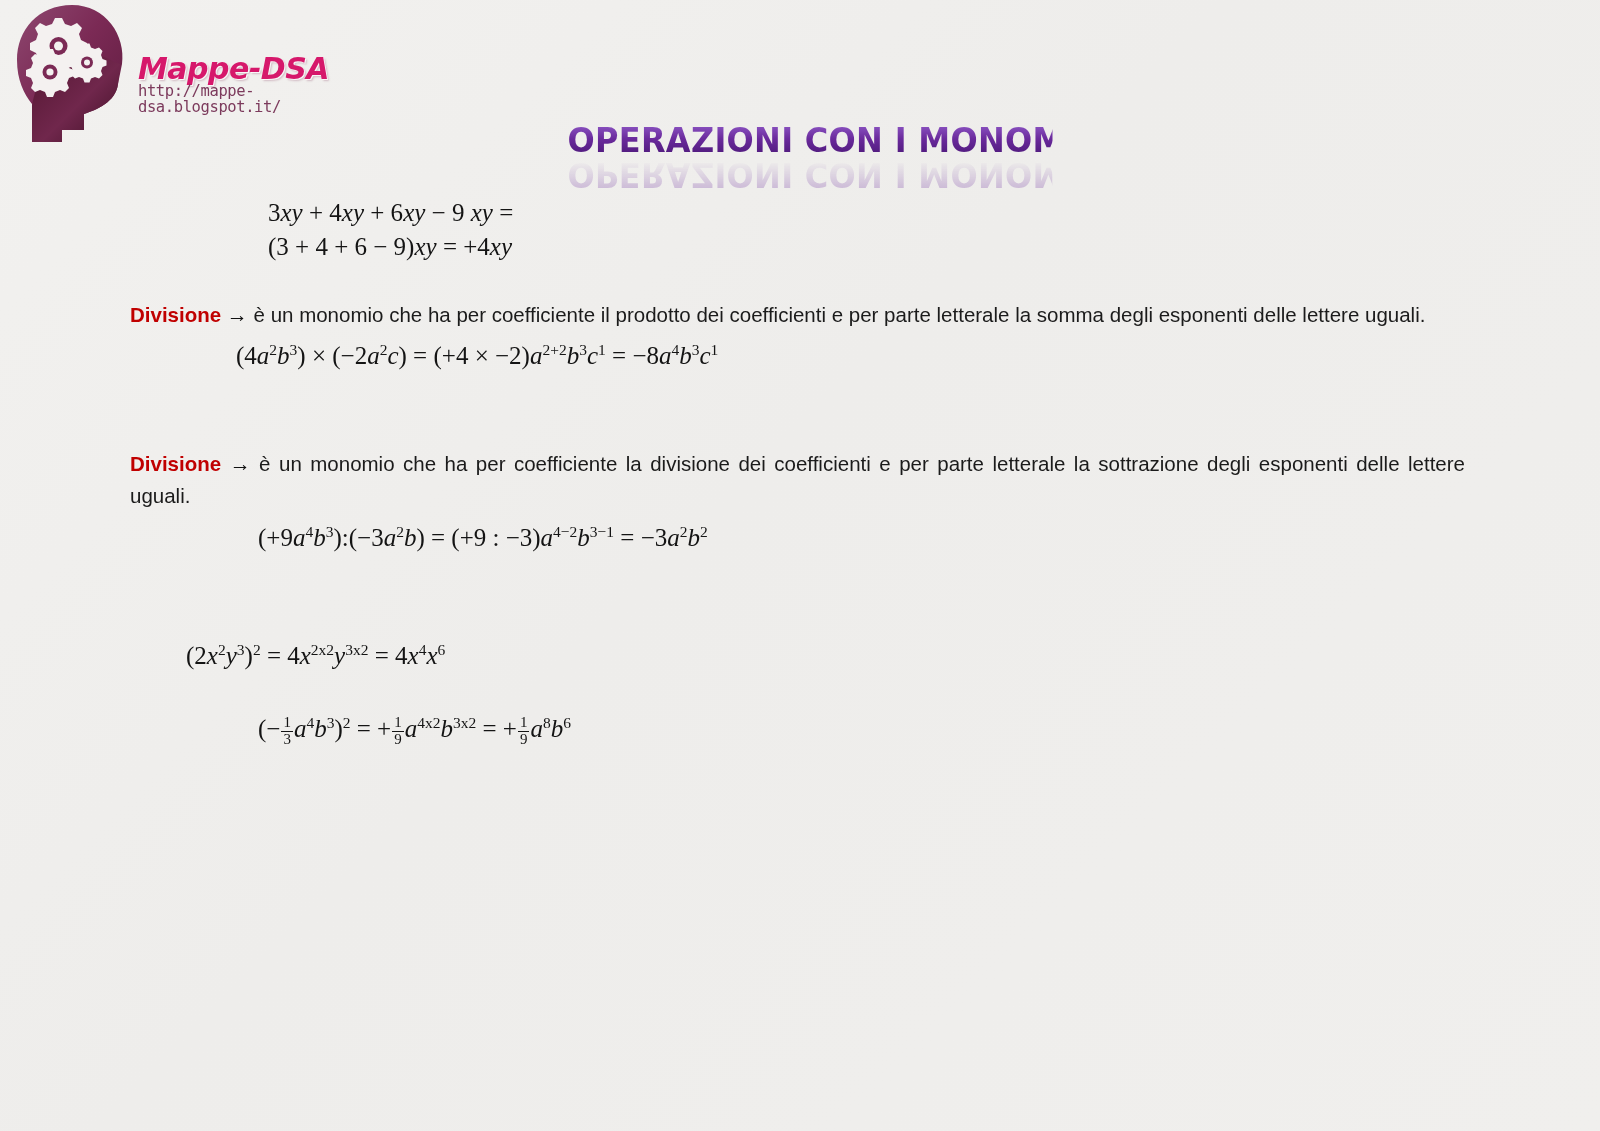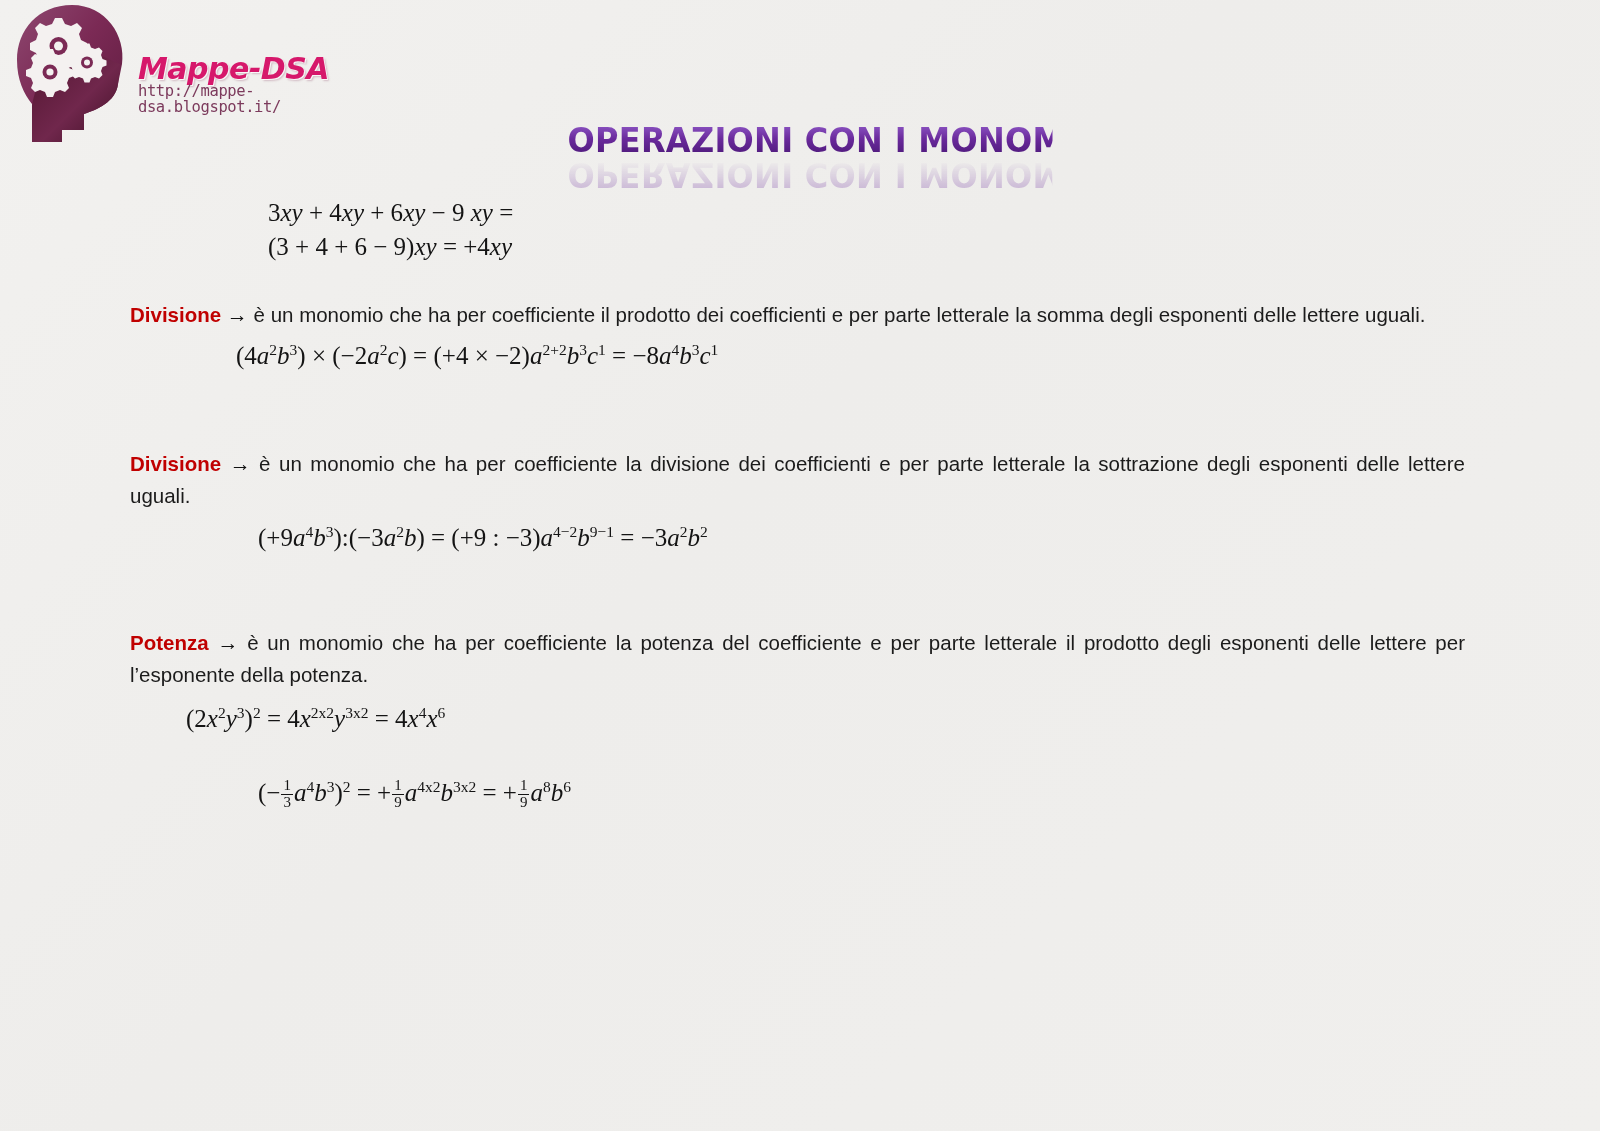--- a/index.html
+++ b/index.html
@@ -266,31 +266,27 @@
 
     <div class="gap-b"></div>
 
     <div class="section">
       <p class="para justify">
         <span class="kw">Divisione</span>
         <span class="arrow">→</span><span> è un monomio che ha per coefficiente la divisione dei coefficienti e per parte letterale la sottrazione degli esponenti delle lettere uguali.</span>
       </p>
 
       <div class="s3-formula">
-        <div class="formula"><span>(+9</span><i>a</i><sup>4</sup><i>b</i><sup>3</sup><span>):(−3</span><i>a</i><sup>2</sup><i>b</i><span>) = (+9 : −3)</span><i>a</i><sup>4−2</sup><i>b</i><sup>9−1</sup><span> =  −3</span><i>a</i><sup>2</sup><i>b</i><sup>2</sup></div>
+        <div class="formula"><span>(+9</span><i>a</i><sup>4</sup><i>b</i><sup>3</sup><span>):(−3</span><i>a</i><sup>2</sup><i>b</i><span>) = (+9 : −3)</span><i>a</i><sup>4−2</sup><i>b</i><sup>3−1</sup><span> =  −3</span><i>a</i><sup>2</sup><i>b</i><sup>2</sup></div>
       </div>
     </div>
 
     <div class="gap-c"></div>
 
     <div class="section">
-      <p class="para justify">
-        <span class="kw">Potenza</span>
-        <span class="arrow">→</span><span> è un monomio che ha per coefficiente la potenza del coefficiente e per parte letterale il prodotto degli esponenti delle lettere per l’esponente della potenza.</span>
-      </p>
 
       <div class="s4-formula">
         <div class="formula"><span>(2</span><i>x</i><sup>2</sup><i>y</i><sup>3</sup><span>)</span><sup>2</sup><span> = 4</span><i>x</i><sup>2x2</sup><i>y</i><sup>3x2</sup><span> = 4</span><i>x</i><sup>4</sup><i>x</i><sup>6</sup></div>
       </div>
 
       <div class="s4-formula2">
         <div class="formula"><span>(−</span><span class="frac"><span class="num">1</span><span class="den">3</span></span><i>a</i><sup>4</sup><i>b</i><sup>3</sup><span>)</span><sup>2</sup><span> =  +</span><span class="frac"><span class="num">1</span><span class="den">9</span></span><i>a</i><sup>4x2</sup><i>b</i><sup>3x2</sup><span> =  +</span><span class="frac"><span class="num">1</span><span class="den">9</span></span><i>a</i><sup>8</sup><i>b</i><sup>6</sup></div>
       </div>
     </div>
 

